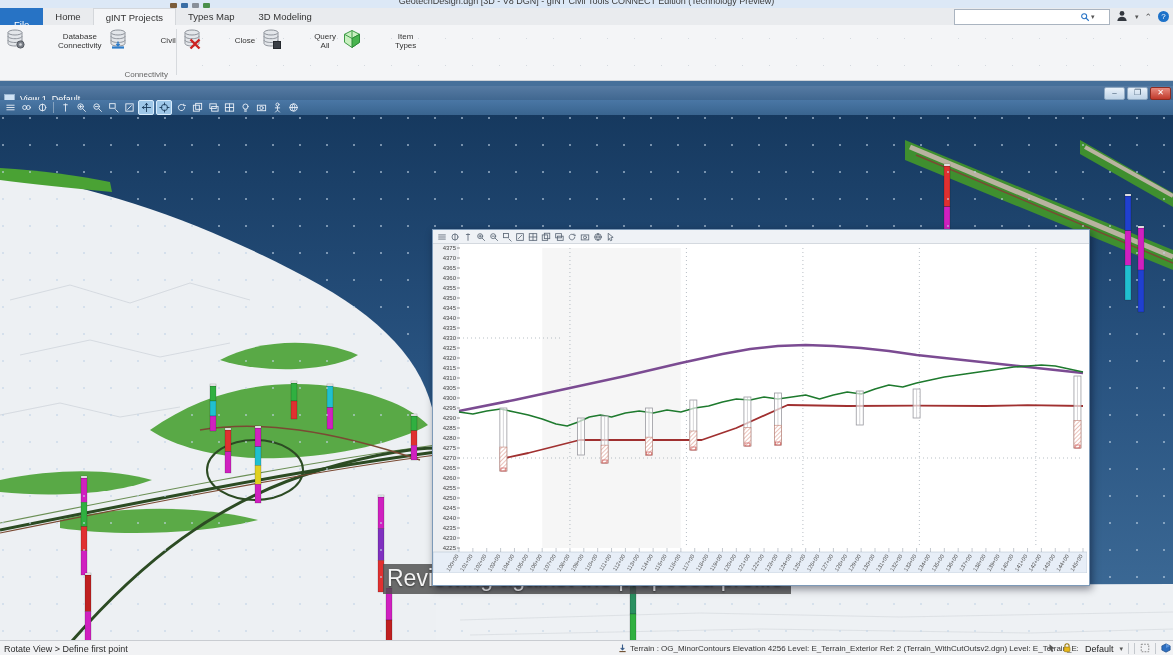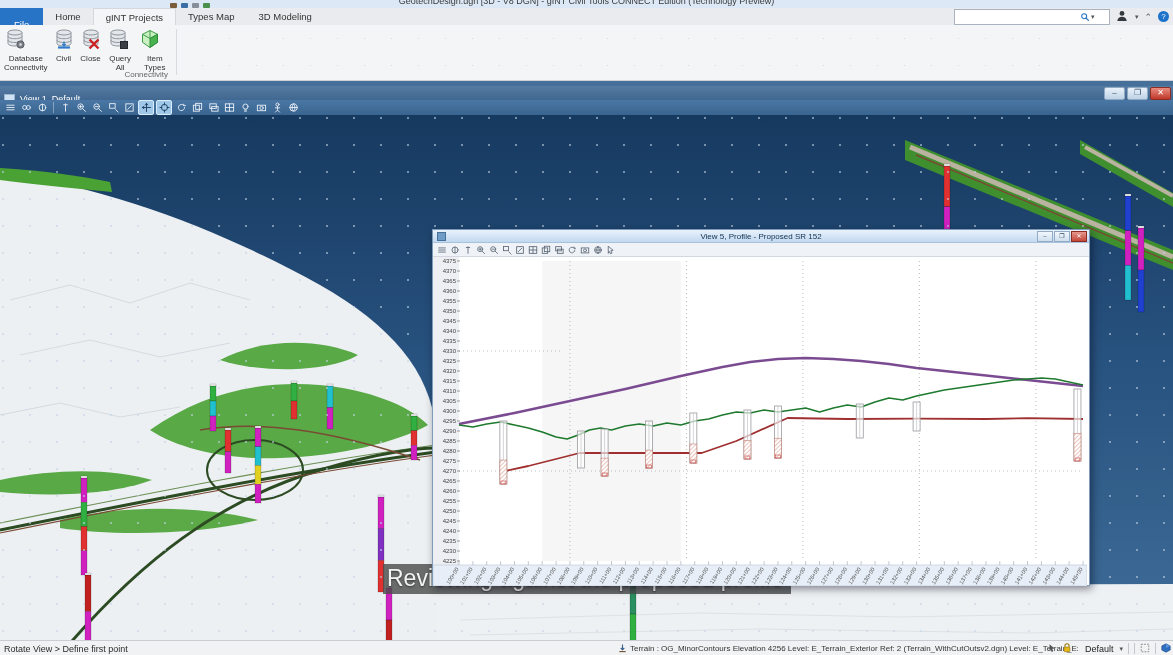--- a/index.html
+++ b/index.html
@@ -19,21 +19,21 @@
   .tabrow-right{position:absolute;right:4px;top:9px;display:flex;align-items:center;gap:6px;height:15px;}
   .searchbox{display:flex;align-items:center;background:#fff;border:1px solid #aab4c0;height:14px;width:148px;padding:0 3px;}
   .searchbox input{border:none;outline:none;font-size:8.5px;color:#777;width:118px;font-family:"Liberation Sans",sans-serif;background:transparent;margin-top:46px;}
   .helpdot{width:11px;height:11px;border-radius:50%;background:#1d72c9;color:#fff;font-size:8px;line-height:11px;text-align:center;}
   .chev{font-size:9px;color:#555;}
   
   .ribbon{left:0;top:25px;width:1173px;height:55px;background:#f4f5f7;border-bottom:1px solid #cfd3d8;
     background-image:radial-gradient(#d4d9df 0.7px,transparent 0.9px);background-size:27px 27px;}
   .rgroup{position:absolute;left:0;top:0;height:55px;width:176px;background:#f4f5f7;}
   .rbtns{display:flex;align-items:flex-start;padding:2px 2px 0 2px;}
-  .rbtn{display:flex;flex-direction:column;padding:1px 2px;margin-right:1px;cursor:default;}
+  .rbtn{display:flex;flex-direction:row;align-items:center;padding:1px 2px;margin-right:1px;cursor:default;gap:32px;}
   .rbtn .lbl{font-size:8px;color:#333;text-align:center;line-height:8.5px;margin-top:1px;max-width:44px;}
   .grouplabel{position:absolute;left:0;bottom:1px;width:168px;text-align:right;font-size:8px;color:#666;}
   .gsep{position:absolute;left:176px;top:4px;width:1px;height:46px;background:#d7dade;}
   
   .vtitle{left:0;top:86px;width:1173px;height:26px;background:linear-gradient(#567ba3,#2e5680);display:flex;align-items:center;color:#fff;}
   .vtitle .vt-icon{width:9px;height:9px;margin:0 5px 0 4px;background:#cfe2f4;border:1px solid #9ab6d2;}
   .vtitle .vt-text{font-size:9px;}
   .winbtns{position:absolute;right:2px;top:1px;display:flex;gap:2px;}
   .wbtn{width:19px;height:11px;background:linear-gradient(#e9f1f9,#bed3e6);border:1px solid #8fa9c2;border-radius:2px;
     font-size:8px;line-height:10px;text-align:center;color:#2f4a63;}
@@ -428,29 +428,20 @@
         </g>
       </g>
     <rect x="0" y="0" width="1173" height="525" fill="url(#dots)"></rect>
   </svg>
 
   <div class="abs caption">
     <div class="c-text">Reviewing against the proposed profile</div>
   </div>
 
   <div class="abs pwin">
-    <div class="ptitle">
-      <span class="pt-icon"></span>
-      <span class="pt-text">View 5, Profile - Proposed SR 152</span>
-      <div class="pbtns">
-        <div class="pbtn">–</div>
-        <div class="pbtn">❐</div>
-        <div class="pbtn close">✕</div>
-      </div>
-    </div>
     <div class="ptools" id="profile-tools">
         <div class="ptool">
           <svg width="10" height="10" viewBox="0 0 12 12" fill="none" stroke="#5a6675" stroke-width="1" stroke-linecap="round">
             <path d="M2 3.5h8M2 6h8M2 8.5h8"></path>
           </svg>
         </div>
         <div class="ptool">
           <svg width="10" height="10" viewBox="0 0 12 12" fill="none" stroke="#5a6675" stroke-width="1" stroke-linecap="round">
             <circle cx="6" cy="6" r="3.6"></circle>
             <path d="M6 2.4v7.2"></path>

